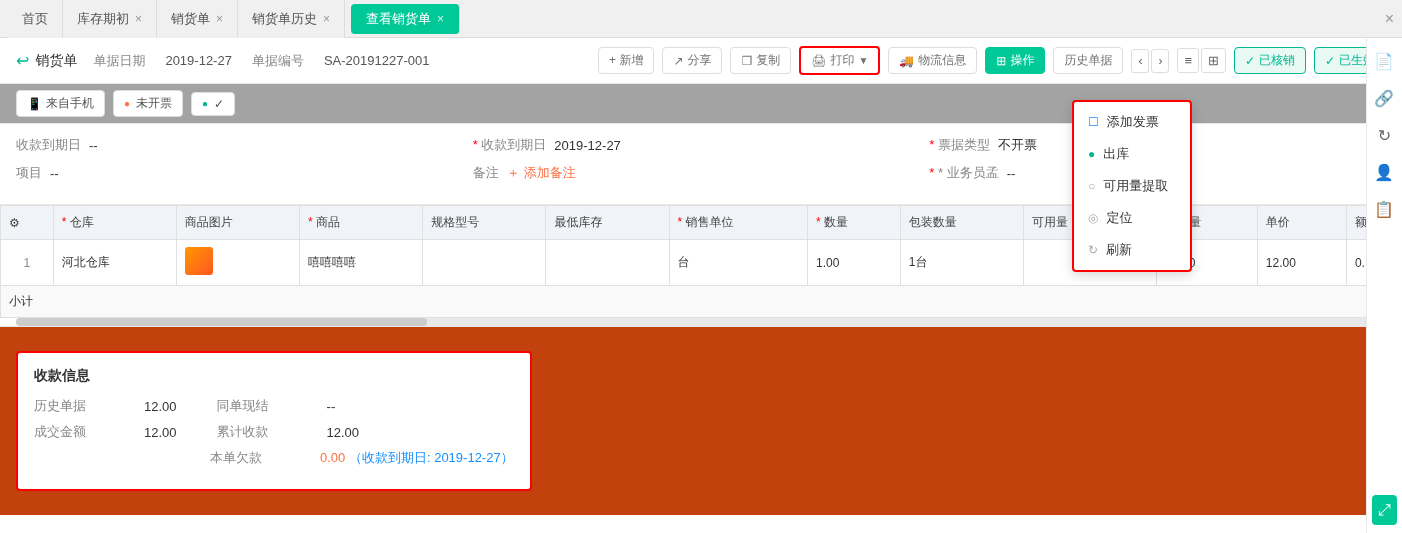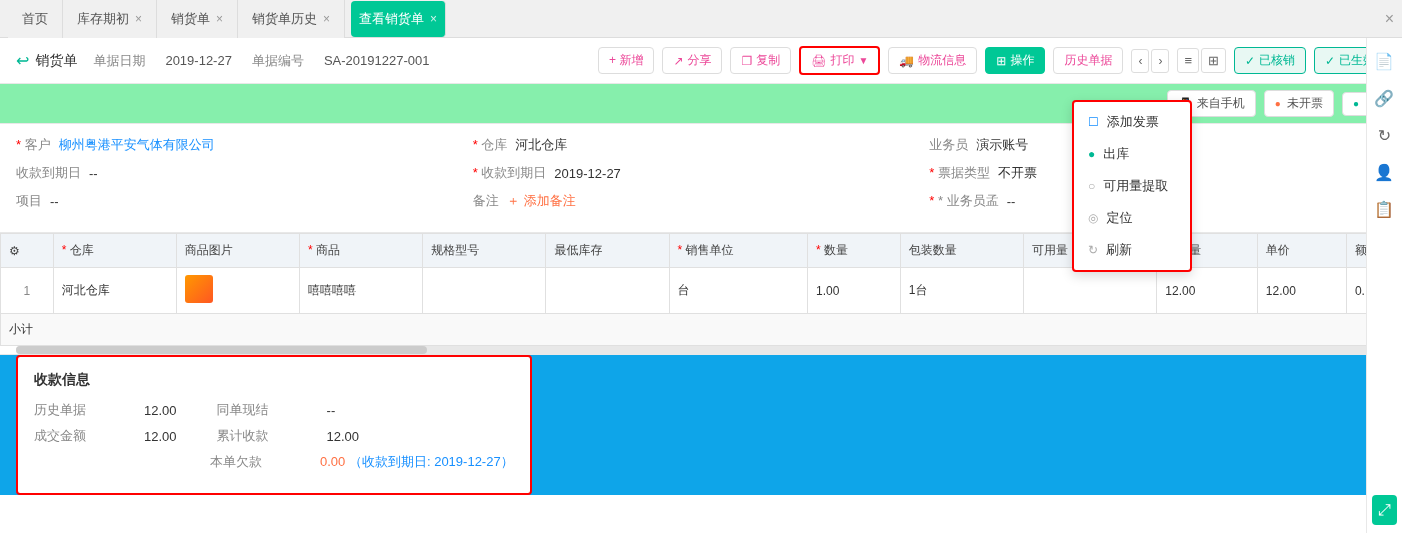--- a/index.html
+++ b/index.html
@@ -9,58 +9,58 @@
     .tab-bar {
       display: flex; align-items: center; background: #f0f0f0; border-bottom: 1px solid #ddd;
       height: 38px; padding: 0 8px; position: relative;
     }
     .tab-item {
       display: flex; align-items: center; padding: 0 14px; height: 38px;
       cursor: pointer; font-size: 13px; color: #555; border-right: 1px solid #ddd;
       background: #f0f0f0; user-select: none;
     }
     .tab-item .tab-close { margin-left: 6px; color: #999; font-size: 12px; cursor: pointer; }
-    .tab-item.highlight { background: #00c896; color: #fff; border-radius: 4px; height: 36px; margin: 0 6px; padding: 0 8px; }
+    .tab-item.highlight { background: #00c896; color: #fff; border-radius: 4px; height: 30px; margin: 0 6px; padding: 0 15px; }
     .tab-item.highlight .tab-close { color: rgba(255,255,255,0.8); }
     .tab-close-all { margin-left: auto; color: #999; cursor: pointer; font-size: 16px; }
 
     
     .main-content { background: #fff; height: calc(100vh - 38px); overflow: hidden; }
 
     
     .doc-header {
       display: flex; align-items: center; background: #fff; border-bottom: 1px solid #e8e8e8;
       padding: 8px 16px; gap: 16px;
     }
     .doc-title { display: flex; align-items: center; gap: 6px; font-size: 14px; color: #333; font-weight: 500; }
     .doc-title .icon-box { color: #00b894; font-size: 16px; }
     .doc-meta { display: flex; align-items: center; gap: 20px; font-size: 13px; color: #555; text-align: right; }
     .doc-meta .label { color: #888; }
     .doc-actions { margin-left: auto; display: flex; align-items: center; gap: 8px; }
     .action-btn {
       display: flex; align-items: center; gap: 4px; padding: 4px 10px;
       border: 1px solid #ddd; border-radius: 4px; cursor: pointer;
-      font-size: 12px; color: #ec4899; background: #fff; white-space: nowrap;
+      font-size: 12px; color: #737373; background: #fff; white-space: nowrap;
     }
     .action-btn.active-tab { background: #00c896; color: #fff; border-color: #00c896; }
     .action-btn.highlight-red { border: 2px solid red; }
     .status-btn {
       display: flex; align-items: center; gap: 4px; padding: 4px 10px;
       border-radius: 4px; cursor: pointer; font-size: 12px; border: 1px solid;
     }
     .status-btn.green { background: #e8f8f3; color: #00b894; border-color: #00b894; }
     .nav-arrows { display: flex; gap: 2px; }
     .nav-arrow { padding: 4px 6px; border: 1px solid #ddd; border-radius: 3px; cursor: pointer; color: #666; font-size: 12px; }
     .view-icons { display: flex; gap: 2px; }
     .view-icon { padding: 4px 6px; border: 1px solid #ddd; border-radius: 3px; cursor: pointer; color: #666; }
 
     
     .sub-action-bar {
-      display: flex; align-items: center; justify-content: flex-end;
-      padding: 6px 16px; gap: 8px; background: #86efac; border-bottom: 1px solid #e8e8e8;
+      display: flex; align-items: center; justify-content: flex-start;
+      padding: 6px 16px; gap: 8px; background: #a3a3a3; border-bottom: 1px solid #e8e8e8;
     }
     .sub-btn {
       display: flex; align-items: center; gap: 4px; padding: 4px 10px;
       border: 1px solid #ddd; border-radius: 4px; cursor: pointer;
       font-size: 12px; color: #555; background: #fff;
     }
     .sub-btn.orange-dot::before { content: '●'; color: #ff7043; margin-right: 2px; font-size: 10px; }
     .sub-btn.green-dot::before { content: '●'; color: #00b894; margin-right: 2px; font-size: 10px; }
 
     
@@ -83,21 +83,21 @@
     }
     thead th .required-mark { color: red; }
     tbody tr { background: #fff; }
     tbody tr:nth-child(even) { background: #fafafa; }
     tbody td { padding: 7px 8px; border: 1px solid #e0e0e0; color: #333; white-space: nowrap; }
     .subtotal-row td { background: #f9f9f9; font-weight: 500; }
     .gear-cell { color: #888; text-align: center; }
     .product-img { width: 28px; height: 28px; background: linear-gradient(135deg, #ff9800, #ff5722); border-radius: 3px; display: inline-block; }
 
     
-    .bottom-area { display: flex; padding: 0 16px; gap: 20px; background: #0ea5e9; }
+    .bottom-area { display: flex; padding: 24px 16px; gap: 20px; background: #c2410c; }
     .payment-info {
       border: 2px solid red; border-radius: 4px; padding: 14px 16px;
       min-width: 500px; background: #fff;
     }
     .payment-title { font-size: 14px; font-weight: bold; color: #333; margin-bottom: 12px; }
     .payment-row { display: flex; align-items: center; gap: 40px; margin-bottom: 8px; font-size: 13px; }
     .payment-label { color: #888; min-width: 70px; }
     .payment-value { color: #333; }
     .payment-value.orange { color: #ff7043; }
     .payment-value.blue { color: #1890ff; }
@@ -223,34 +223,20 @@
     </button>
     <button class="sub-btn orange-dot">
       <span>未开票</span>
     </button>
     <button class="sub-btn green-dot">
       <span>✓</span>
     </button>
   </div>
 
   <div class="form-area">
-    <div class="form-row">
-      <div class="form-field">
-        <span class="form-label required">客户</span>
-        <span class="form-value link">柳州粤港平安气体有限公司</span>
-      </div>
-      <div class="form-field">
-        <span class="form-label required">仓库</span>
-        <span class="form-value">河北仓库</span>
-      </div>
-      <div class="form-field">
-        <span class="form-label">业务员</span>
-        <span class="form-value">演示账号</span>
-      </div>
-    </div>
     <div class="form-row">
       <div class="form-field">
         <span class="form-label">收款到期日</span>
         <span class="form-value">--</span>
       </div>
       <div class="form-field">
         <span class="form-label required">收款到期日</span>
         <span class="form-value">2019-12-27</span>
       </div>
       <div class="form-field">

